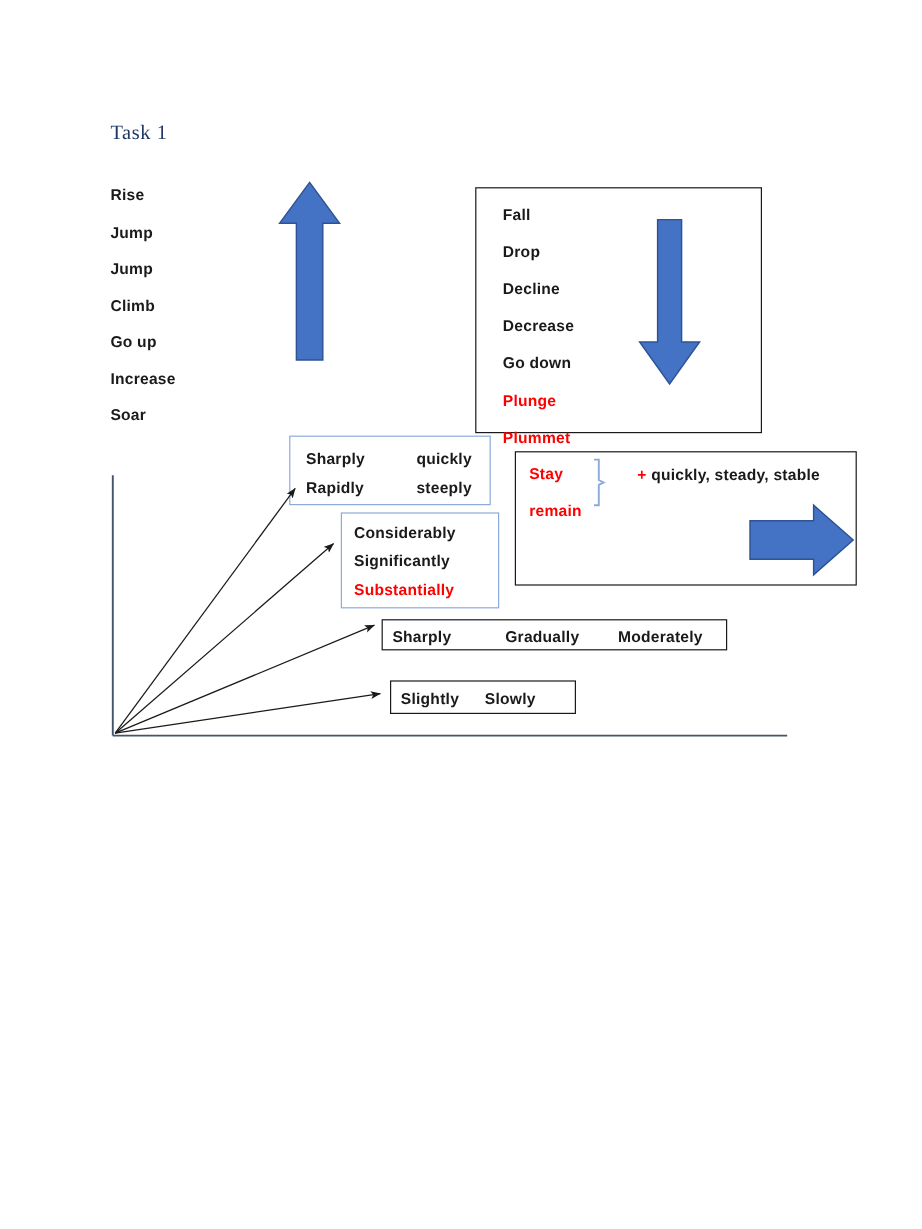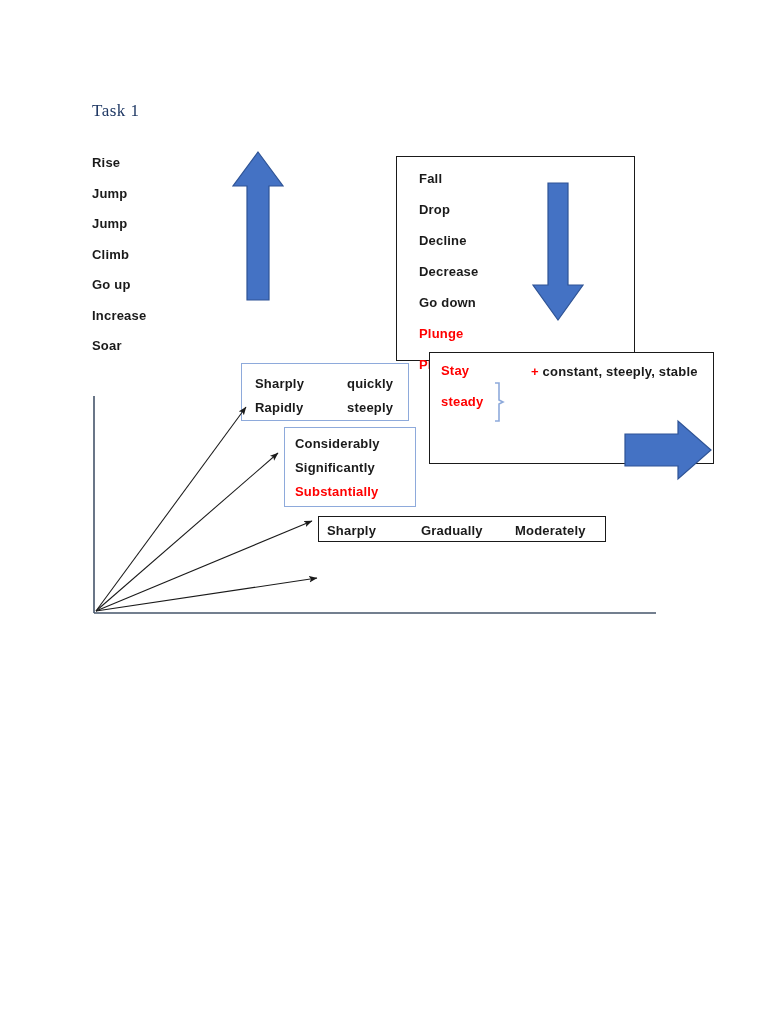--- a/index.html
+++ b/index.html
@@ -72,21 +72,21 @@
   #steadily-box .w2{left:102px;}
   #steadily-box .w3{left:196px;text-align:center;}
 
   
   #slightly-box{left:325px;top:567px;width:155px;height:28px;}
   #slightly-box .word{position:absolute;top:7px;}
   #slightly-box .w1{left:8px;}
   #slightly-box .w2{left:78px;}
 
   
-  #stay-box{left:429px;top:352px;width:285px;height:112px;}
+  #stay-box{left:429px;top:376px;width:285px;height:112px;}
   #stay-box .word{position:absolute;}
   #stay-box .w-stay{left:11px;top:10px;}
   #stay-box .w-remain{left:11px;top:41px;}
   #stay-box .w-plus{left:101px;top:11px;}
   #stay-box .w-plus .plus{color:#FF0000;}
   #stay-box .w-plus .rest{color:#1a1a1a;}
 
   
   #vector-layer{left:0;top:0;width:768px;height:1024px;pointer-events:none;}
 </style>
@@ -133,25 +133,29 @@
     <div class="word w2">Significantly</div>
     <div class="word w3 red">Substantially</div>
   </div>
 
   <div class="abs box black" id="steadily-box">
     <div class="word w1">Sharply</div>
     <div class="word w2">Gradually</div>
     <div class="word w3">Moderately</div>
   </div>
 
+  <div class="abs box black" id="slightly-box">
+    <div class="word w1">Slightly</div>
+    <div class="word w2">Slowly</div>
+  </div>
 
   <div class="abs box black" id="stay-box">
     <div class="word red w-stay">Stay</div>
-    <div class="word red w-remain">steady</div>
-    <div class="word w-plus"><span class="plus">+</span><span class="rest"> constant, steeply, stable</span></div>
+    <div class="word red w-remain">remain</div>
+    <div class="word w-plus"><span class="plus">+</span><span class="rest"> quickly, steady, stable</span></div>
   </div>
 
   <svg class="abs" id="vector-layer" viewBox="0 0 768 1024">
 
     <g>
       <polygon points="258,152 283,186 269,186 269,300 247,300 247,186 233,186" fill="#4472C4" stroke="#2E5395" stroke-width="1.2"></polygon>
     </g>
 
     <g>
       <polygon points="568,183 568,285 583,285 558,320 533,285 548,285 548,183" fill="#4472C4" stroke="#2E5395" stroke-width="1.2"></polygon>

